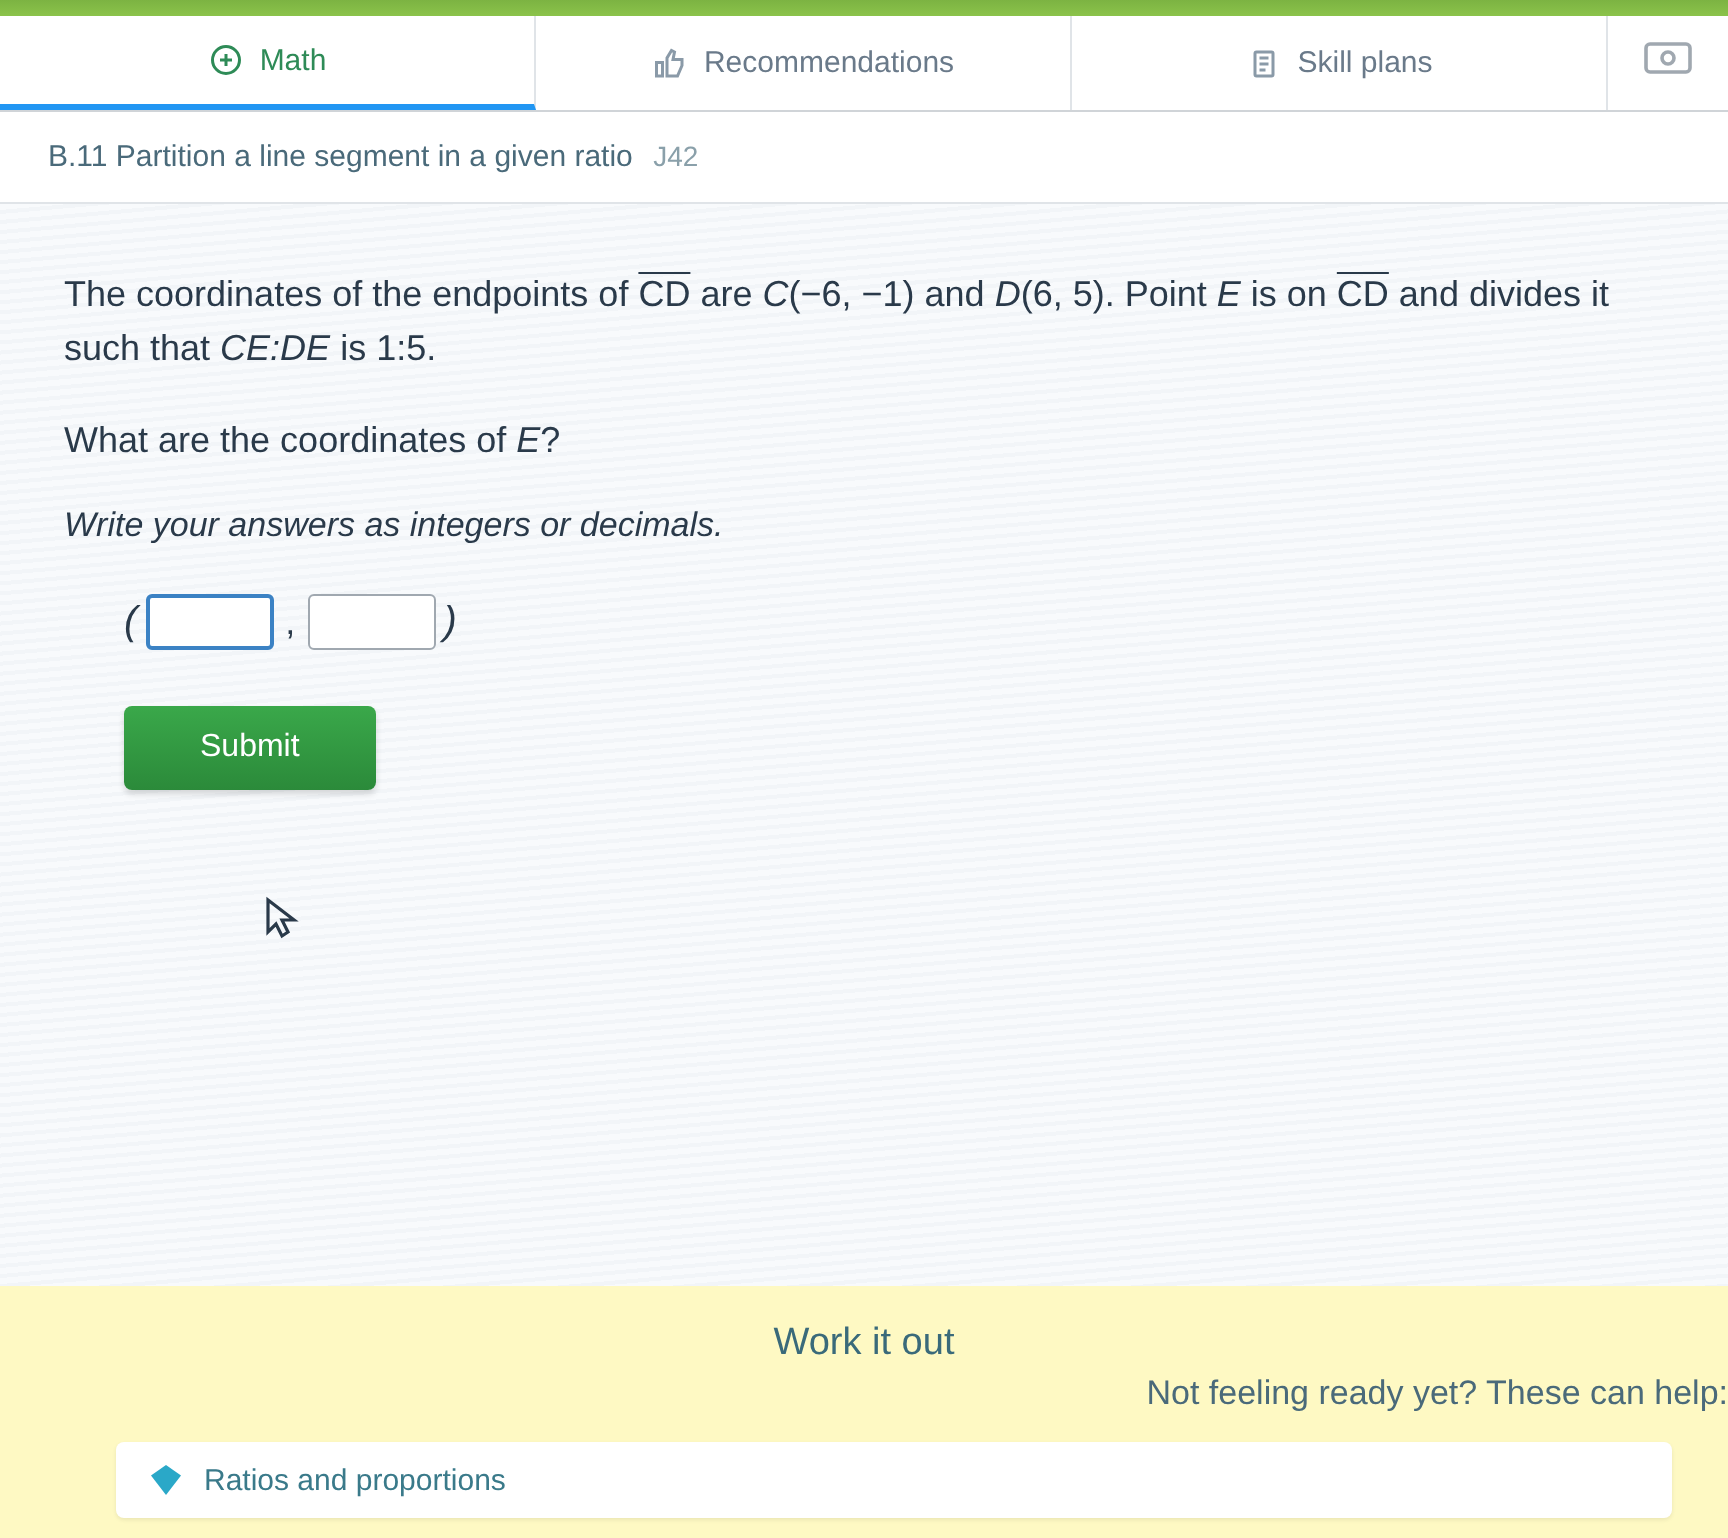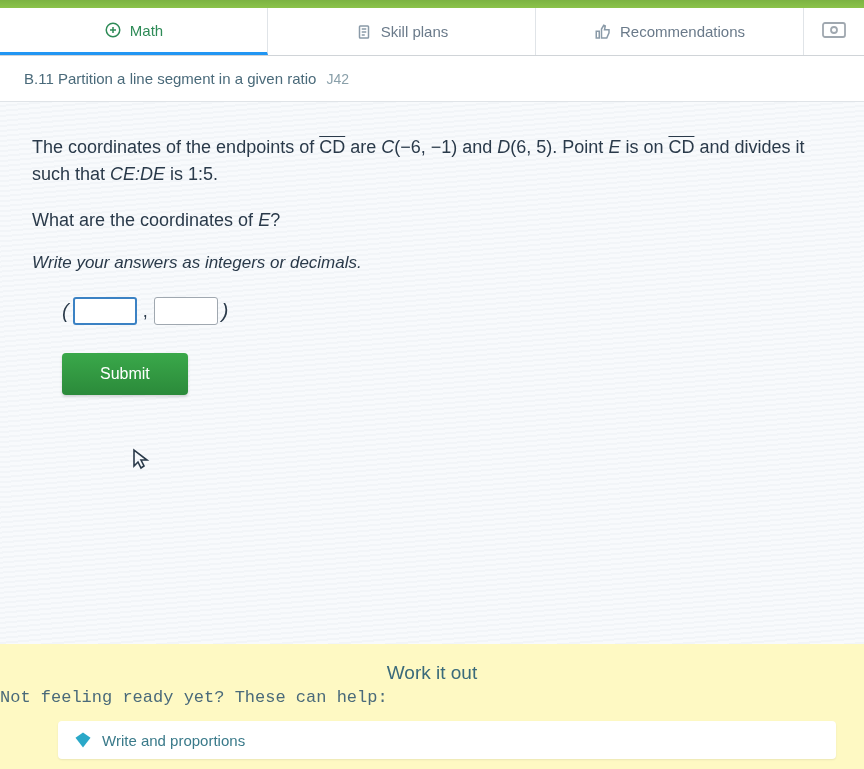--- a/index.html
+++ b/index.html
@@ -138,25 +138,24 @@
       padding: 18px 0 0 0;
     }
     .work-out-title {
       text-align: center;
       font-size: 19px;
       color: #3a6a7a;
       font-weight: 500;
       margin-bottom: 4px;
     }
     .work-out-sub {
-      text-align: left;
+      text-align: right;
       font-size: 17px;
       color: #4a6a7a;
       margin-bottom: 14px;
-      font-family: Liberation Mono, monospace;
     }
     .help-cards {
       display: flex;
       gap: 18px;
       padding: 0 28px 10px 58px;
     }
     .help-card {
       background: #fff;
       border-radius: 4px;
       padding: 10px 16px;
@@ -183,33 +182,33 @@
       <svg viewBox="0 0 24 24" fill="none" stroke="#2e8b57" stroke-width="2">
           <circle cx="12" cy="12" r="9"></circle>
           <path d="M8 12h8M12 8v8"></path>
         </svg>
     </span>
     <span>Math</span>
   </div>
   <div class="nav-tab">
     <span class="icon">
       <svg viewBox="0 0 24 24" fill="none" stroke="#8a9aa8" stroke-width="2">
+          <path d="M7 11v9H3v-9h4zm3 9V8l3-5 2 1-1 5h6v4l-3 7H10z"></path>
+        </svg>
+    </span>
+    <span>Recommendations</span>
+  </div>
+  <div class="nav-tab">
+    <span class="icon">
+      <svg viewBox="0 0 24 24" fill="none" stroke="#8a9aa8" stroke-width="2">
           <rect x="6" y="4" width="12" height="16" rx="1"></rect>
           <path d="M9 8h6M9 12h6M9 16h4"></path>
         </svg>
     </span>
     <span>Skill plans</span>
-  </div>
-  <div class="nav-tab">
-    <span class="icon">
-      <svg viewBox="0 0 24 24" fill="none" stroke="#8a9aa8" stroke-width="2">
-          <path d="M7 11v9H3v-9h4zm3 9V8l3-5 2 1-1 5h6v4l-3 7H10z"></path>
-        </svg>
-    </span>
-    <span>Recommendations</span>
   </div>
   <div class="nav-tab-extra">
     <span class="icon">
       <svg width="26" height="18" viewBox="0 0 26 18" fill="none" stroke="#a0a8b0" stroke-width="1.8">
           <rect x="2" y="2" width="22" height="14" rx="2"></rect>
           <circle cx="13" cy="9" r="3"></circle>
         </svg>
     </span>
   </div>
 </div>
@@ -253,16 +252,16 @@
 <div class="footer-area">
   <div class="work-out-title">Work it out</div>
   <div class="work-out-sub">Not feeling ready yet? These can help:</div>
   <div class="help-cards">
     <div class="help-card right">
       <span class="diamond-icon">
         <svg viewBox="0 0 24 24" fill="#2aa8c8">
             <path d="M12 2 L22 9 L12 22 L2 9 Z"></path>
           </svg>
       </span>
-      <span>Write and proportions</span>
+      <span>Ratios and proportions</span>
     </div>
   </div>
 </div>
 
 </body></html>

